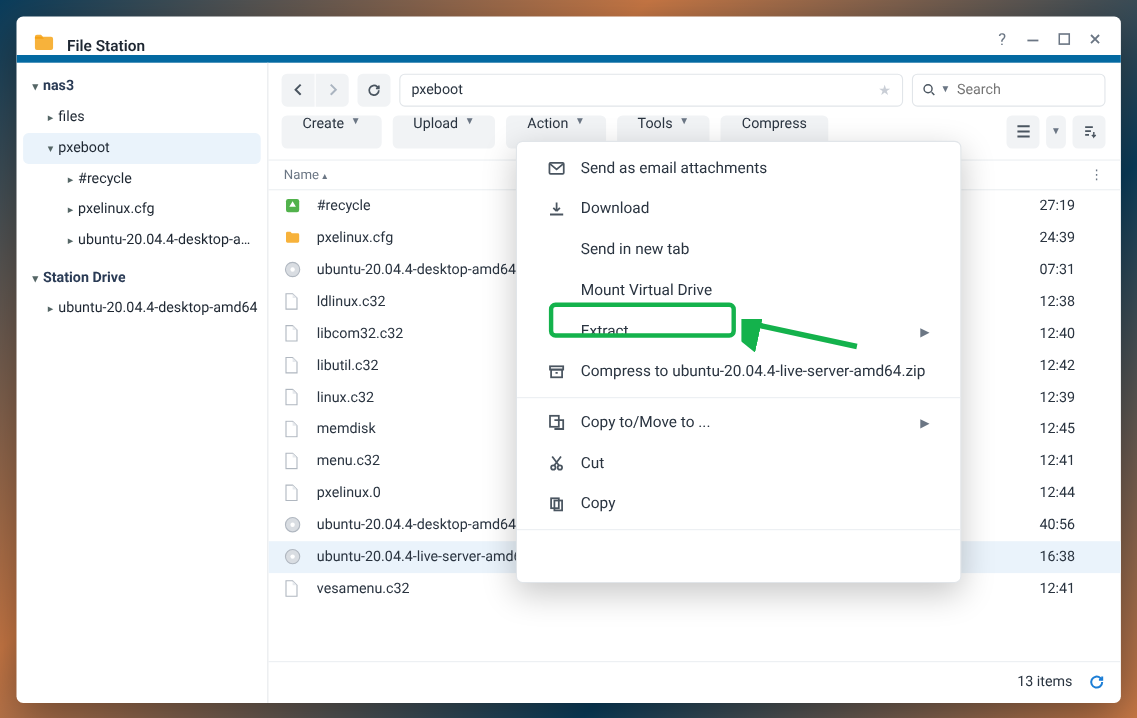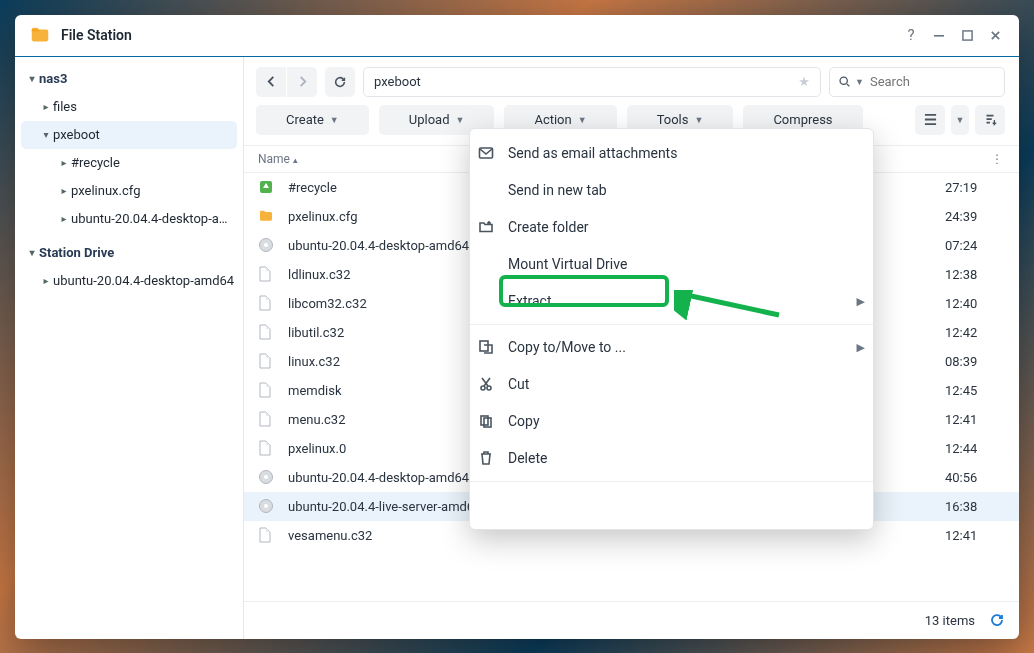--- a/index.html
+++ b/index.html
@@ -7,22 +7,22 @@
   body {
     background: linear-gradient(135deg, #0a3d5c 0%, #c97845 35%, #0a3d5c 70%, #c97845 100%);
     display:flex; align-items:center; justify-content:center;
   }
   .window {
     width:1004px; height:624px; background:#fff; border-radius:6px;
     box-shadow:0 10px 40px rgba(0,0,0,.35); display:flex; flex-direction:column;
     overflow:hidden;
   }
   .titlebar {
-    height:42px; display:flex; align-items:center; padding:0 10px 0 14px;
-    border-bottom:1px solid #0369a1;
+    height:42px; display:flex; align-items:flex-end; padding:0 10px 0 14px;
+    border-bottom:7px solid #0369a1;
   }
   .titlebar .app-icon {
     width:22px; height:22px; margin-right:10px; display:flex; align-items:center;
   }
   .titlebar .title { font-weight:600; font-size:14px; color:#1e2732; }
   .titlebar .spacer { flex:1; }
   .titlebar .tb-btn {
     width:28px; height:28px; display:flex; align-items:center; justify-content:center;
     color:#6b7684; font-size:15px; cursor:pointer;
   }
@@ -58,22 +58,22 @@
   .pathbox .fav { margin-left:auto; color:#c9ced6; }
   .searchbox {
     width:176px; height:30px; border:1px solid #e1e5e9; border-radius:5px;
     display:flex; align-items:center; padding:0 8px; color:#8d96a2; font-size:13px; gap:4px;
   }
   .searchbox input { border:none; outline:none; width:100%; font-size:13px; color:#2a3440; }
   .toolbar {
     display:flex; align-items:center; gap:10px; padding:0 14px 10px 12px;
   }
   .btn {
-    height:30px; padding:0 30px; background:#f1f3f5; border-radius:5px; display:flex;
-    align-items:center; gap:6px; font-size:13px; color:#2a3440; cursor:pointer;
+    height:30px; padding:0 19px; background:#f1f3f5; border-radius:5px; display:flex;
+    gap:6px; font-size:13px; color:#2a3440; cursor:pointer;
   }
   .btn .caret { font-size:9px; color:#6b7684; }
   .toolbar .spacer { flex:1; }
   .view-toggles { display:flex; gap:6px; }
   .table-head {
     display:flex; align-items:center; height:28px; border-top:1px solid #eceff2;
     border-bottom:1px solid #eceff2; padding:0 14px; font-size:12px; color:#6b7684;
   }
   .table-head .col-name { flex:1; }
   .table-head .sort { font-size:9px; }
@@ -91,21 +91,21 @@
     height:38px; border-top:1px solid #eceff2; display:flex; align-items:center;
     justify-content:flex-end; padding:0 14px; gap:14px; font-size:13px; color:#2a3440;
   }
   
   .ctx {
     position:absolute; left:225px; top:71px; width:405px; background:#fff;
     border:1px solid #e1e5e9; border-radius:6px; box-shadow:0 10px 30px rgba(0,0,0,.22);
     padding:6px 0; z-index:50;
   }
   .ctx-item {
-    display:flex; align-items:center; height:37px; padding:0 8px; font-size:14px;
+    display:flex; align-items:center; height:37px; padding:0 28px; font-size:14px;
     color:#2a3440; cursor:pointer; gap:14px;
   }
   .ctx-item .cico { width:16px; display:flex; align-items:center; justify-content:center; color:#4a5560; }
   .ctx-item .arrow { margin-left:auto; font-size:11px; color:#6b7684; }
   .ctx-sep { height:1px; background:#eceff2; margin:4px 0; }
   .ctx-highlight {
     position:absolute; border:4px solid #14b24c; border-radius:6px;
     left:255px; top:218px; width:170px; height:32px; z-index:60; pointer-events:none;
   }
   .ctx-arrow {
@@ -291,21 +291,21 @@
           </div>
           <div class="row">
             <span class="ico">
               <svg width="16" height="16" viewBox="0 0 16 16">
                 <circle cx="8" cy="8" r="6.5" fill="#d9dde2"></circle>
                 <circle cx="8" cy="8" r="2" fill="#fff"></circle>
                 <circle cx="8" cy="8" r="6.5" fill="none" stroke="#b0b7c0"></circle>
               </svg>
             </span>
             <span class="fname">ubuntu-20.04.4-desktop-amd64.iso</span>
-            <span class="time">07:24</span>
+            <span class="time">07:31</span>
           </div>
           <div class="row">
             <span class="ico">
               <svg width="14" height="16" viewBox="0 0 14 16">
                 <path fill="#fff" stroke="#b0b7c0" d="M2 1h6l4 4v10H2z"></path>
                 <path fill="#e6e9ed" d="M8 1l4 4H8z"></path>
               </svg>
             </span>
             <span class="fname">ldlinux.c32</span>
             <span class="time">12:38</span>
@@ -331,21 +331,21 @@
             <span class="time">12:42</span>
           </div>
           <div class="row">
             <span class="ico">
               <svg width="14" height="16" viewBox="0 0 14 16">
                 <path fill="#fff" stroke="#b0b7c0" d="M2 1h6l4 4v10H2z"></path>
                 <path fill="#e6e9ed" d="M8 1l4 4H8z"></path>
               </svg>
             </span>
             <span class="fname">linux.c32</span>
-            <span class="time">08:39</span>
+            <span class="time">12:39</span>
           </div>
           <div class="row">
             <span class="ico">
               <svg width="14" height="16" viewBox="0 0 14 16">
                 <path fill="#fff" stroke="#b0b7c0" d="M2 1h6l4 4v10H2z"></path>
                 <path fill="#e6e9ed" d="M8 1l4 4H8z"></path>
               </svg>
             </span>
             <span class="fname">memdisk</span>
             <span class="time">12:45</span>
@@ -419,45 +419,54 @@
             <span class="cico">
               <svg width="16" height="16" viewBox="0 0 16 16">
                 <rect x="1.5" y="3" width="13" height="10" rx="1" stroke="#4a5560" stroke-width="1.6" fill="none"></rect>
                 <path d="M2 4l6 5 6-5" stroke="#4a5560" stroke-width="1.6" fill="none"></path>
               </svg>
             </span>
             <span>Send as email attachments</span>
           </div>
           <div class="ctx-item">
             <span class="cico">
+              <svg width="16" height="16" viewBox="0 0 16 16">
+                <path d="M8 2v8m0 0l-3-3m3 3l3-3M2 13h12" stroke="#4a5560" stroke-width="1.6" fill="none"></path>
+              </svg>
+            </span>
+            <span>Download</span>
+          </div>
+          <div class="ctx-item">
+            <span class="cico">
               <span style="width:16px;display:inline-block"></span>
             </span>
             <span>Send in new tab</span>
-          </div>
-          <div class="ctx-item">
-            <span class="cico">
-              <svg width="16" height="16" viewBox="0 0 16 16">
-                <path d="M2 4h4l1 1.5h7v7H2z" stroke="#4a5560" stroke-width="1.6" fill="none"></path>
-                <path d="M11 2v4M9 4h4" stroke="#4a5560" stroke-width="1.6" fill="none"></path>
-              </svg>
-            </span>
-            <span>Create folder</span>
           </div>
           <div class="ctx-item">
             <span class="cico">
               <span style="width:16px;display:inline-block"></span>
             </span>
             <span>Mount Virtual Drive</span>
           </div>
           <div class="ctx-item">
             <span class="cico">
               <span style="width:16px;display:inline-block"></span>
             </span>
             <span>Extract</span>
             <span class="arrow">▶</span>
+          </div>
+          <div class="ctx-item">
+            <span class="cico">
+              <svg width="16" height="16" viewBox="0 0 16 16">
+                <rect x="2" y="3" width="12" height="3" stroke="#4a5560" stroke-width="1.6" fill="none"></rect>
+                <rect x="3" y="6" width="10" height="7" stroke="#4a5560" stroke-width="1.6" fill="none"></rect>
+                <path d="M7 9h2" stroke="#4a5560" stroke-width="1.6" fill="none"></path>
+              </svg>
+            </span>
+            <span>Compress to ubuntu-20.04.4-live-server-amd64.zip</span>
           </div>
           <div class="ctx-sep"></div>
           <div class="ctx-item">
             <span class="cico">
               <svg width="16" height="16" viewBox="0 0 16 16">
                 <rect x="2" y="2" width="8" height="10" stroke="#4a5560" stroke-width="1.6" fill="none"></rect>
                 <path d="M6 6h8v8H6" stroke="#4a5560" stroke-width="1.6" fill="none"></path>
               </svg>
             </span>
             <span>Copy to/Move to ...</span>
@@ -474,28 +483,20 @@
             <span>Cut</span>
           </div>
           <div class="ctx-item">
             <span class="cico">
               <svg width="16" height="16" viewBox="0 0 16 16">
                 <rect x="3" y="3" width="7" height="9" stroke="#4a5560" stroke-width="1.6" fill="none"></rect>
                 <rect x="6" y="5" width="7" height="9" stroke="#4a5560" stroke-width="1.6" fill="none"></rect>
               </svg>
             </span>
             <span>Copy</span>
-          </div>
-          <div class="ctx-item">
-            <span class="cico">
-              <svg width="16" height="16" viewBox="0 0 16 16">
-                <path d="M3 4h10M6 4V2h4v2M4 4l1 10h6l1-10" stroke="#4a5560" stroke-width="1.6" fill="none"></path>
-              </svg>
-            </span>
-            <span>Delete</span>
           </div>
           <div class="ctx-sep"></div>
           <div class="ctx-item">
             <span class="cico">
               <span style="width:16px;display:inline-block"></span>
             </span>
           </div>
         </div>
       <div class="ctx-highlight"></div>
       <div class="ctx-arrow">

